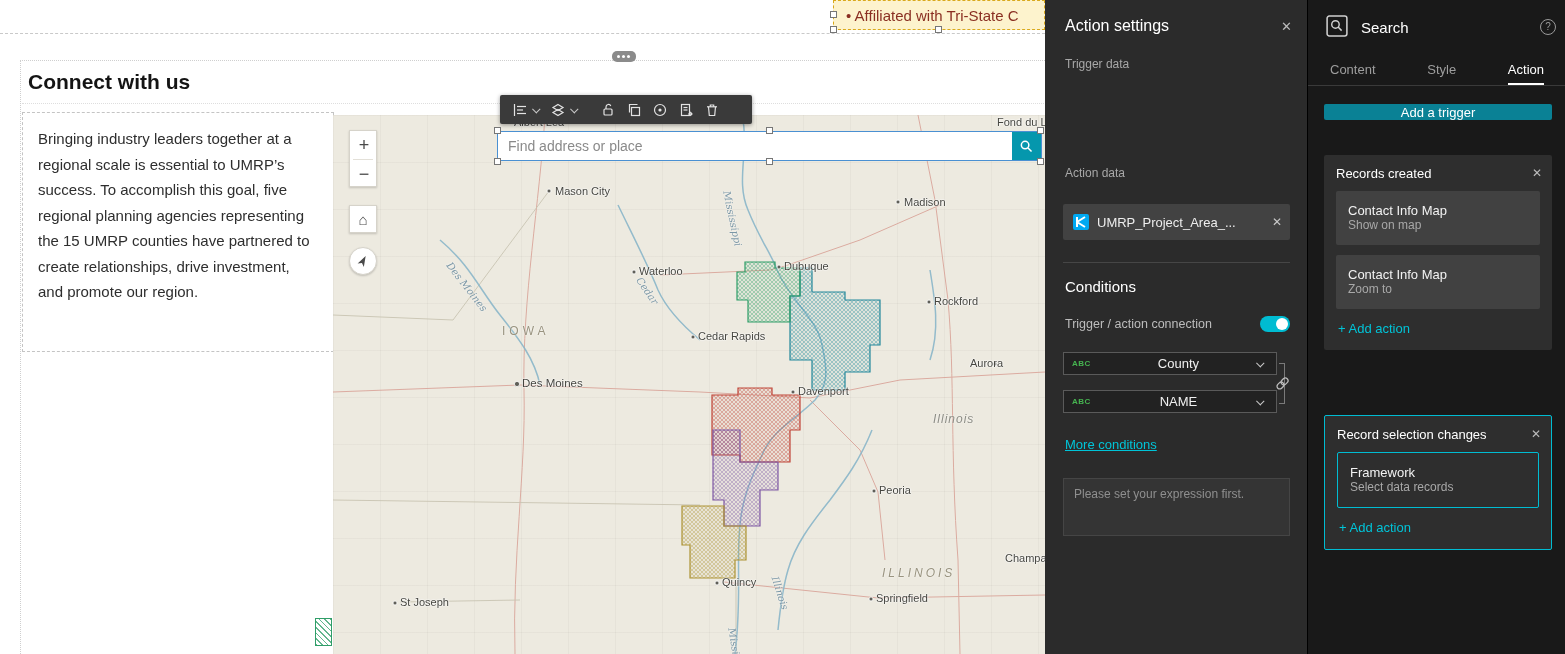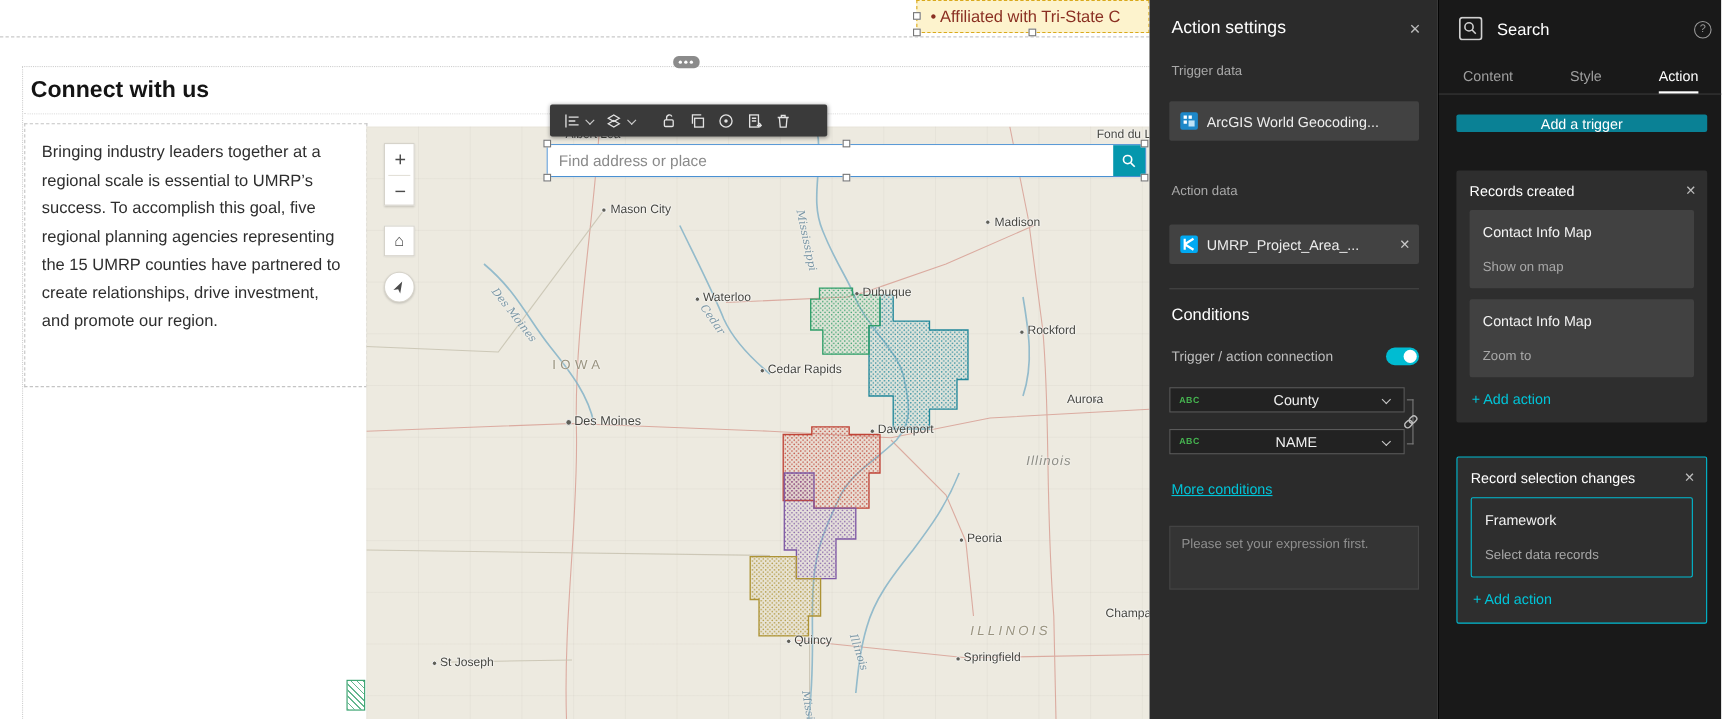--- a/index.html
+++ b/index.html
@@ -105,21 +105,21 @@
              padding:0 22px; border-bottom:1px solid #3a3a3a; }
   .tab { font-size:13px; color:#9e9e9e; line-height:28px; cursor:pointer; border-bottom:2px solid transparent; }
   .tab.active { color:#fff; border-bottom:2px solid #fff; }
   #add-trigger { position:absolute; left:16px; top:104px; width:228px; height:16px; background:#0a8195; color:#fff;
                  font-size:13px; border:none; border-radius:2px; cursor:pointer; font-family:"Liberation Sans",sans-serif; }
   .card { position:absolute; left:16px; width:228px; background:#2e2e2e; border-radius:2px; }
   .card-h { height:36px; display:flex; align-items:center; padding:0 10px 0 12px; }
   .card-h .ct { flex:1; font-size:13px; color:#fff; }
   .citem { margin:0 12px 10px 12px; background:#414141; border-radius:2px; padding:12px 12px 13px 12px; cursor:pointer; }
   .citem .it { font-size:13px; color:#f2f2f2; }
-  .citem .is { font-size:12px; color:#a8a8a8; margin-top:17px; }
+  .citem .is { font-size:12px; color:#a8a8a8; margin-top:0; }
   .citem.sel { background:transparent; border:1px solid #00bcd2; }
   .addact { display:block; margin:12px 0 0 14px; padding-bottom:14px; font-size:13px; color:#00c4d8; cursor:pointer; }
   .card.sel { border:1px solid #00bcd2; }
 </style>
 </head>
 <body>
 
 <div id="root">
 
   <section id="canvas">
@@ -336,33 +336,20 @@
         </svg>
       </div>
     </div>
   </section>
 
   <aside id="action-panel">
     <div class="title">Action settings</div>
     <span class="close-x" style="left:236px; top:19px;">✕</span>
 
     <span class="plabel" style="top:57px;">Trigger data</span>
-    <div class="ditem" style="top:92px;">
-      <span class="data-ic" style="background:#1e88c9;">
-        <svg width="16" height="16" viewBox="0 0 16 16">
-            <g fill="#fff">
-              <rect x="3" y="3" width="3" height="3"></rect>
-              <rect x="7.5" y="3" width="3" height="3"></rect>
-              <rect x="3" y="7.5" width="3" height="3"></rect>
-              <rect x="7.5" y="7.5" width="5.5" height="5.5" fill="#bfe3f7"></rect>
-            </g>
-          </svg>
-      </span>
-      <span class="txt">ArcGIS World Geocoding...</span>
-    </div>
 
     <span class="plabel" style="top:166px;">Action data</span>
     <div class="ditem" style="top:204px;">
       <span class="data-ic" style="background:#00a9f2;">
         <svg width="16" height="16" viewBox="0 0 16 16">
             <path d="M4 3 L4 13 M4 8 L12 3 M4 8 L12 13" stroke="#fff" stroke-width="2" fill="none"></path>
           </svg>
       </span>
       <span class="txt">UMRP_Project_Area_...</span>
       <span style="color:#c9c9c9; font-size:12px; margin-left:6px; cursor:pointer;">✕</span>

